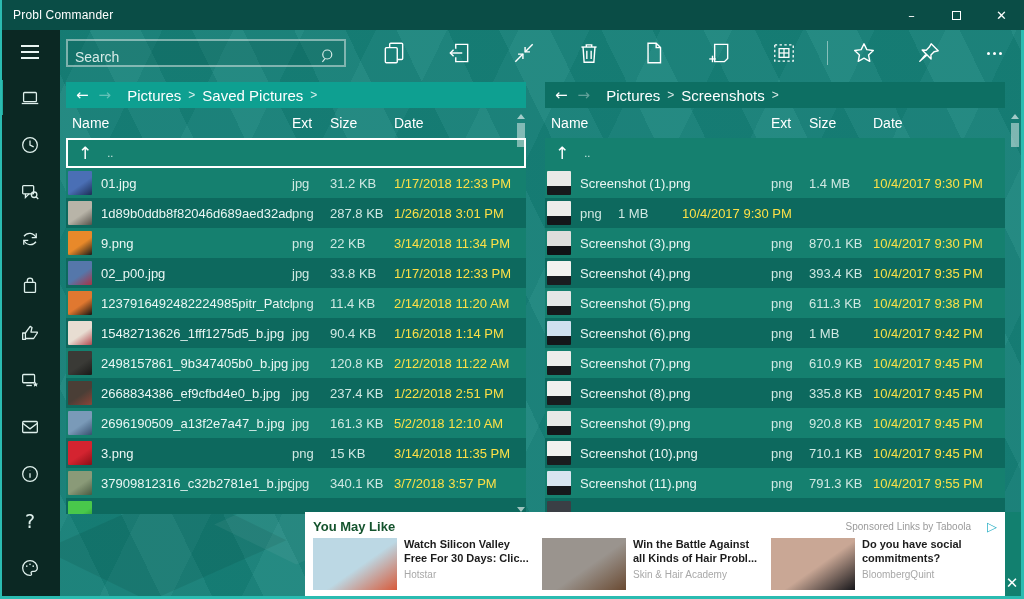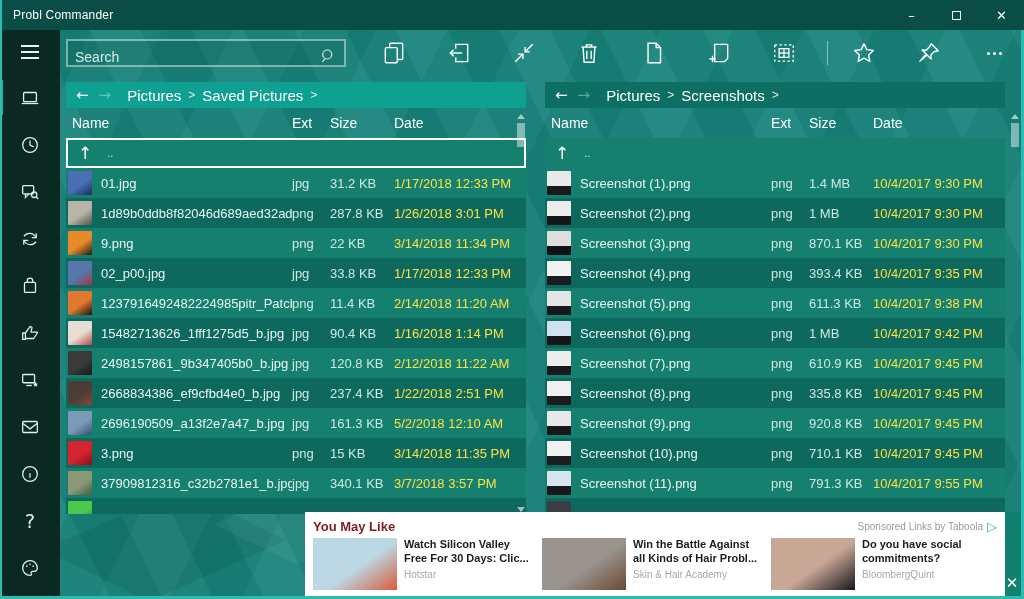--- a/index.html
+++ b/index.html
@@ -99,22 +99,22 @@
 
   
   .deco { position:absolute; pointer-events:none; background:rgba(0,35,30,.10);
           transform:rotate(-24deg) skewX(40deg); }
 
   
   .ad-banner { position:absolute; left:305px; top:512px; width:719px; height:85px; z-index:50;
                display:flex; }
   .ad-panel { width:700px; height:100%; background:#fff; padding:5px 8px 4px 8px; }
   .ad-head { display:flex; align-items:center; height:18px; }
-  .ad-title { font-size:13px; font-weight:bold; color:#7f1d1d; }
-  .sponsored { margin-left:auto; font-size:10px; color:#9a9a9a; display:flex; align-items:center; gap:4px; }
+  .ad-title { font-size:13px; font-weight:bold; color:#14532d; }
+  .sponsored { margin-left:auto; font-size:10px; color:#9a9a9a; display:flex; align-items:center; gap:16px; }
   .taboola-logo { color:#2ab0c5; font-size:13px; font-family:"DejaVu Sans",sans-serif; }
   .ads { display:flex; gap:9px; margin-top:3px; }
   .ad { display:flex; width:220px; }
   .ad-img { width:84px; height:52px; flex:0 0 84px; }
   .ad-text { margin-left:7px; width:129px; }
   .ad-line { font-size:11px; font-weight:bold; color:#1c1c1c; line-height:1.25; max-height:29px;
              overflow:hidden; }
   .ad-src { font-size:10px; color:#a8a8a8; margin-top:3px; }
   .ad-strip { flex:1; background:#12806f; position:relative; }
   .ad-close { position:absolute; right:3px; bottom:4px; width:18px; height:20px; color:#fff;
@@ -479,21 +479,20 @@
             <div class="row odd">
               <span class="thumb" style="background: linear-gradient(rgb(233, 233, 231) 0px, rgb(233, 233, 231) 62%, rgb(23, 25, 28) 62%, rgb(23, 25, 28) 100%);"></span>
               <span class="fname">Screenshot (1).png</span>
               <span class="fext">png</span>
               <span class="fsize">1.4 MB</span>
               <span class="fdate">10/4/2017 9:30 PM</span>
             </div>
 
             <div class="row even">
               <span class="thumb" style="background: linear-gradient(rgb(236, 236, 234) 0px, rgb(236, 236, 234) 62%, rgb(20, 22, 26) 62%, rgb(20, 22, 26) 100%);"></span>
-              <span class="fname">Screenshot (2).png</span>
               <span class="fext">png</span>
               <span class="fsize">1 MB</span>
               <span class="fdate">10/4/2017 9:30 PM</span>
             </div>
 
             <div class="row odd">
               <span class="thumb" style="background: linear-gradient(rgb(221, 221, 220) 0px, rgb(221, 221, 220) 62%, rgb(16, 18, 22) 62%, rgb(16, 18, 22) 100%);"></span>
               <span class="fname">Screenshot (3).png</span>
               <span class="fext">png</span>
               <span class="fsize">870.1 KB</span>

